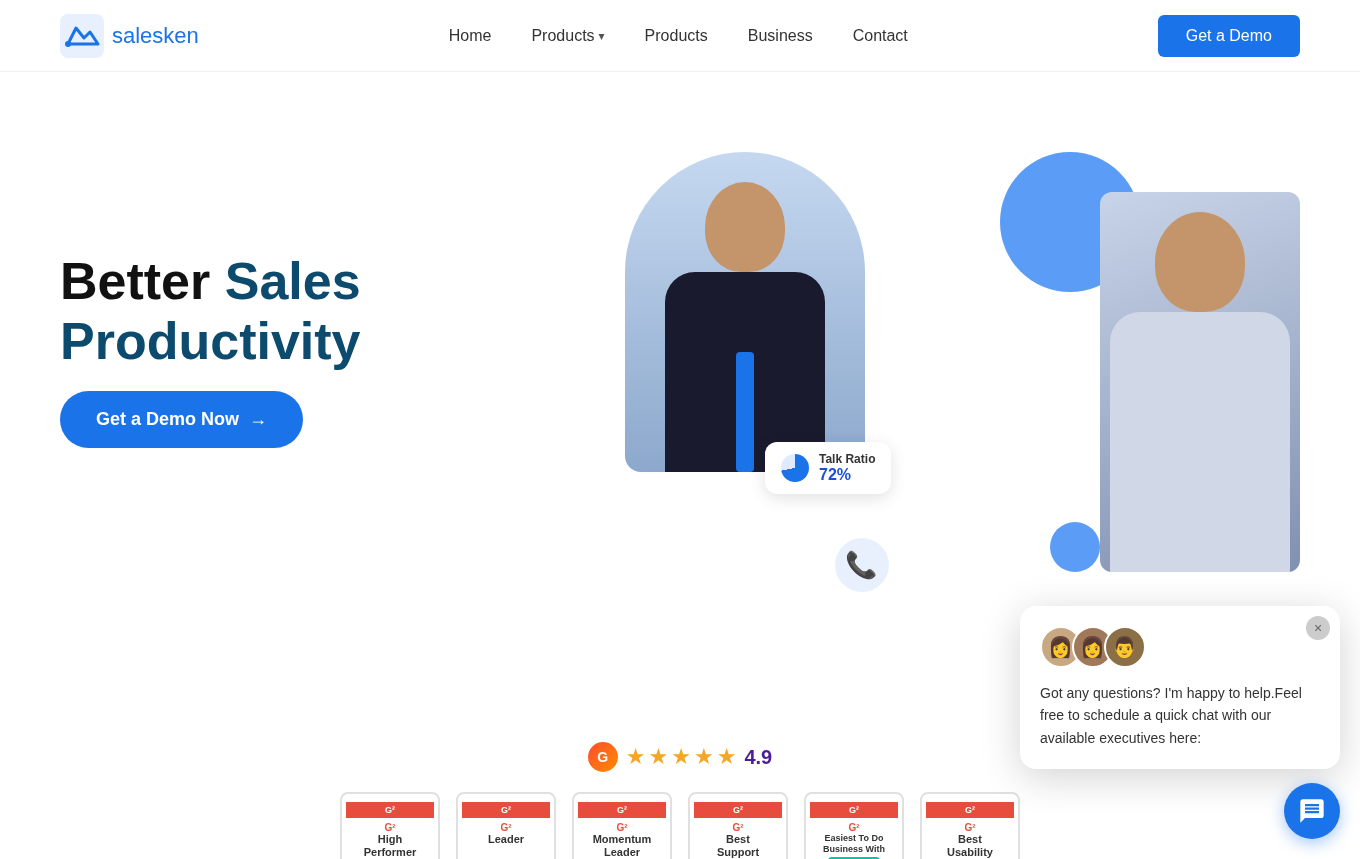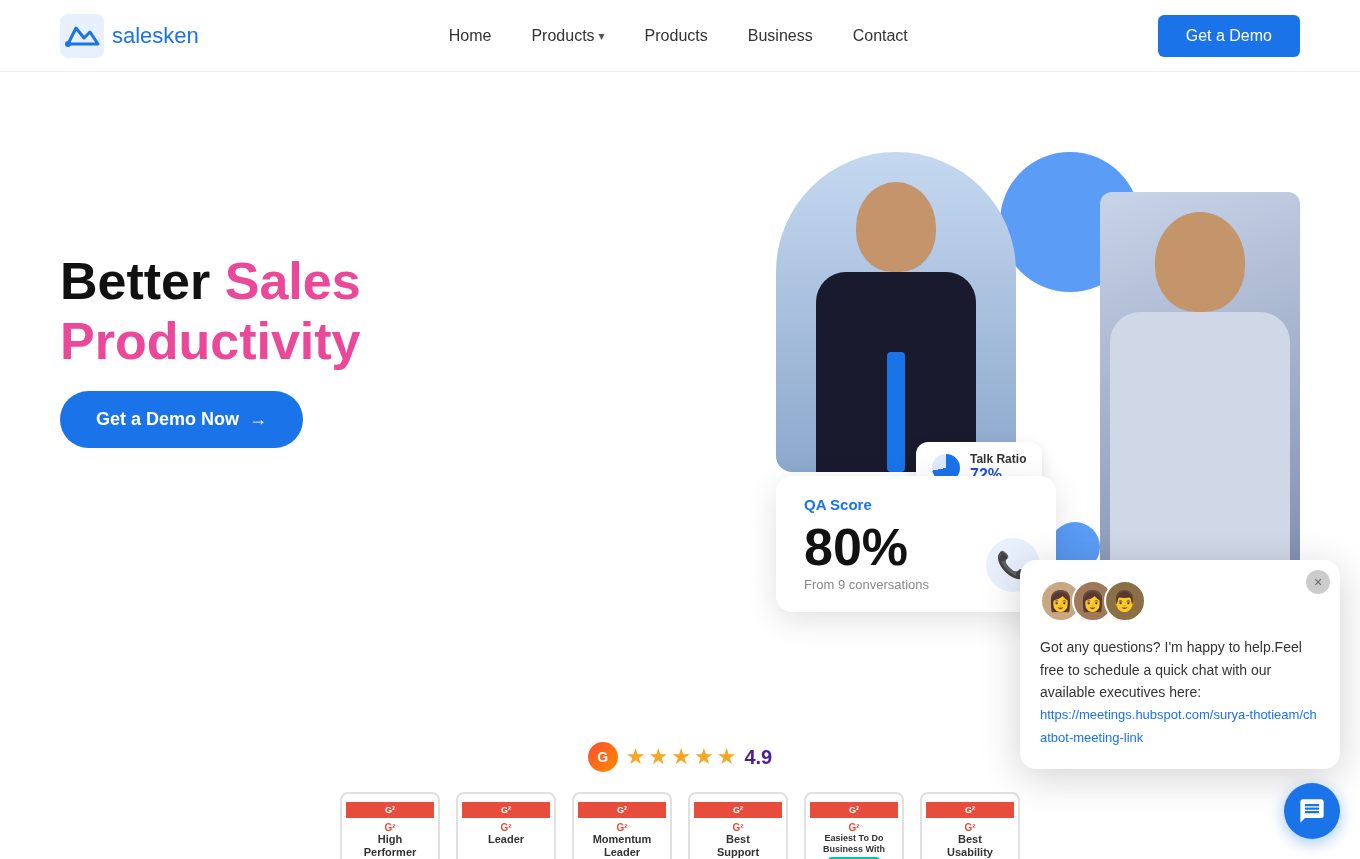--- a/index.html
+++ b/index.html
@@ -25,33 +25,33 @@
       padding: 12px 28px; font-size: 16px; cursor: pointer; font-weight: 500;
     }
 
     
     .hero {
       display: flex; align-items: flex-start; justify-content: space-between;
       padding: 60px 60px 20px 60px; min-height: 580px; position: relative; overflow: hidden;
     }
     .hero-left { max-width: 600px; padding-top: 60px; }
     .hero-title { font-size: 52px; font-weight: 700; color: #111; line-height: 1.15; margin-bottom: 20px; }
-    .hero-title .highlight { color: #ec4899; }
+    .hero-title .highlight { color: #0c4a6e; }
     .hero-subtitle { font-size: 18px; color: #555; line-height: 1.6; margin-bottom: 36px; max-width: 480px; }
     .hero-btn {
       display: inline-flex; align-items: center; gap: 10px;
       background: #1a73e8; color: #fff; border: none; border-radius: 50px;
       padding: 18px 36px; font-size: 18px; font-weight: 600; cursor: pointer;
       text-decoration: none;
     }
     .arrow-icon { font-size: 18px; }
 
     
     .hero-right {
-      position: relative; width: 524px; flex-shrink: 0; height: 560px;
+      position: relative; width: 675px; flex-shrink: 0; height: 560px;
     }
 
     
     .deco-circle-blue-lg {
       position: absolute; top: 20px; right: 160px;
       width: 140px; height: 140px; border-radius: 50%; background: #5b9cf6;
     }
     .deco-circle-green {
       position: absolute; top: 140px; right: 20px;
       width: 36px; height: 36px; border-radius: 50%; background: #00c7a8;
@@ -255,25 +255,20 @@
     </div>
 
     <div class="talk-ratio-badge">
       <div class="pie-icon"></div>
       <div class="talk-ratio-text">
         <div class="talk-ratio-label">Talk Ratio</div>
         <div class="talk-ratio-value">72%</div>
       </div>
     </div>
 
-    <div class="qa-card">
-      <div class="qa-label">QA Score</div>
-      <div class="qa-score">80%</div>
-      <div class="qa-sub">From 9 conversations</div>
-    </div>
 
     <div class="phone-icon-float">📞</div>
 
     <div class="cs-person" style="position:absolute;top:60px;right:0;width:200px;height:380px;border-radius:12px;overflow:hidden;background:linear-gradient(160deg,#c8d4e8 0%,#8090b0 100%);">
       <div style="position:absolute;top:20px;left:50%;transform:translateX(-50%);width:90px;height:100px;background:#c4956a;border-radius:50% 50% 45% 45%;"></div>
       <div style="position:absolute;bottom:0;left:50%;transform:translateX(-50%);width:180px;height:260px;background:#d0d8e8;border-radius:30px 30px 0 0;"></div>
     </div>
   </div>
 </section>
 
@@ -335,21 +330,20 @@
 
 <div class="chatbot-overlay">
   <button class="chatbot-close">×</button>
   <div class="chatbot-avatars">
     <div class="chatbot-avatar">👩</div>
     <div class="chatbot-avatar">👩</div>
     <div class="chatbot-avatar">👨</div>
   </div>
   <p class="chatbot-msg">
     <span>Got any questions? I'm happy to help.Feel free to schedule a quick chat with our available executives here:</span><br>
-    <a class="chatbot-link">https://meetings.hubspot.com/surya-thotieam/chatbot-meeting-link</a>
   </p>
 </div>
 
 <div class="chatbot-btn">
   <svg viewBox="0 0 24 24">
     <path d="M20 2H4c-1.1 0-2 .9-2 2v18l4-4h14c1.1 0 2-.9 2-2V4c0-1.1-.9-2-2-2zm-2 12H6v-2h12v2zm0-3H6V9h12v2zm0-3H6V6h12v2z"></path>
   </svg>
 </div>
 
 </body></html>

